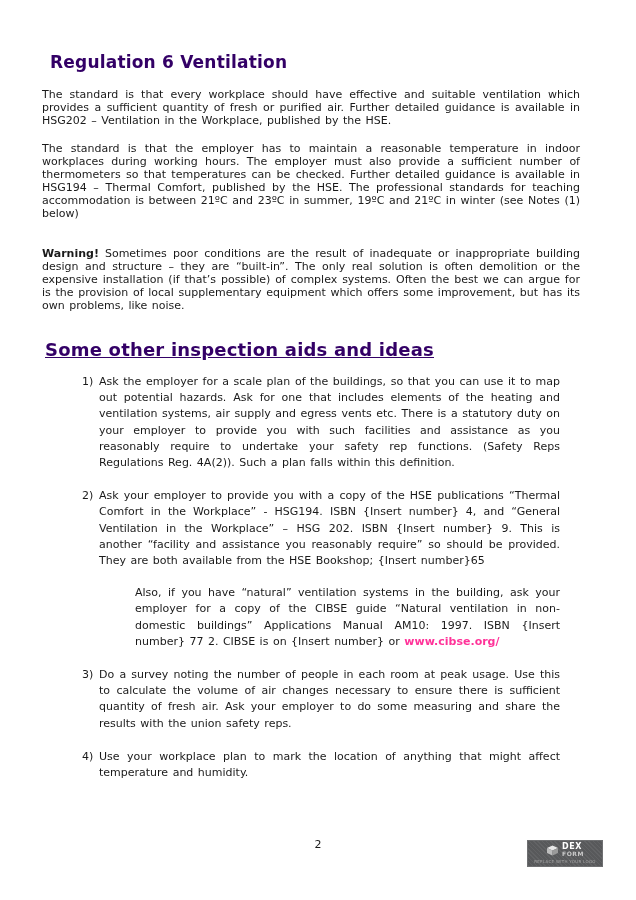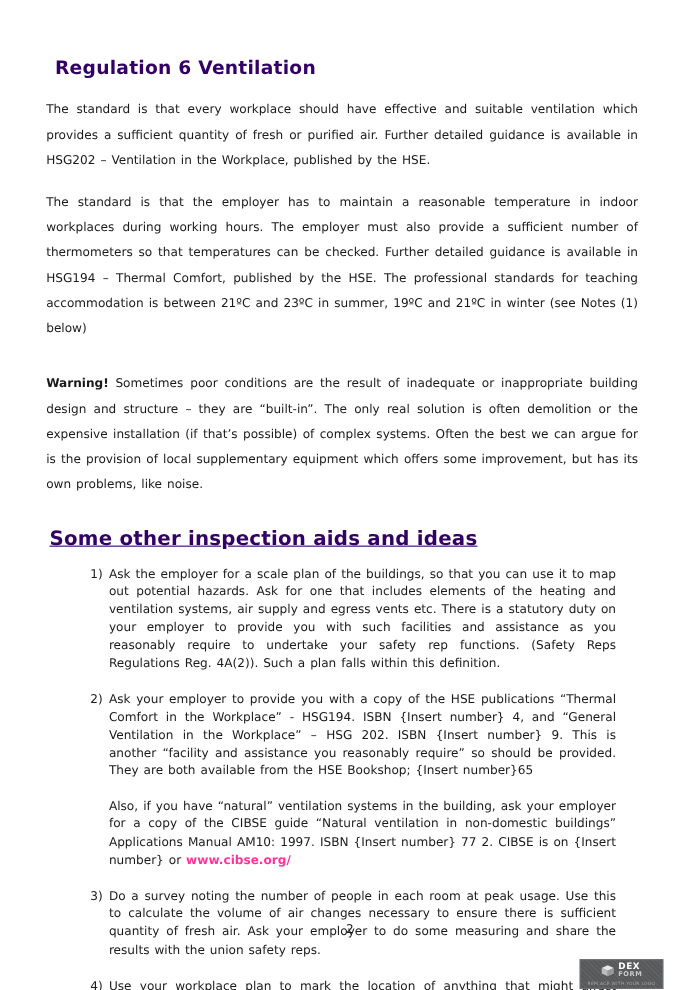--- a/index.html
+++ b/index.html
@@ -30,21 +30,21 @@
     letter-spacing: 0.2px;
   }
   .heading.big {
     font-size: 18px;
     padding-left: 3px;
     margin-top: 27px;
     text-decoration: underline;
   }
   .para {
     font-size: 11px;
-    line-height: 23px;
+    line-height: 13px;
     text-align: justify;
     margin-top: 15px;
     margin-bottom: 14px;
     word-spacing: 1px;
   }
   .para .bold-lead { font-weight: bold; margin-right: 6px; }
   .list {
     margin: 14px 20px 0 40px;
   }
   .list-item {
@@ -57,39 +57,39 @@
     font-size: 11px;
     line-height: 16.2px;
   }
   .list-body {
     flex: 1 1 auto;
     font-size: 11px;
     line-height: 16.2px;
     text-align: justify;
     word-spacing: 1px;
   }
-  .list-body .sub-para { margin-top: 16px; }
+  .list-body .sub-para { margin-top: 16px; margin-left: 36px; }
   a.doc-link {
     color: #ff3399;
     font-weight: bold;
     text-decoration: none;
     cursor: pointer;
   }
   .page-number {
     position: absolute;
     top: 838px;
     left: 0;
     width: 636px;
     text-align: center;
     font-size: 11px;
     color: #1a1a1a;
   }
   .dexform-logo {
     position: absolute;
-    top: 872px;
+    top: 840px;
     right: 33px;
     width: 76px;
     height: 27px;
     background: #58595b;
     background-image: repeating-linear-gradient(45deg,
       rgba(255,255,255,0.06) 0px, rgba(255,255,255,0.06) 1px,
       rgba(0,0,0,0) 1px, rgba(0,0,0,0) 3px);
     border: 1px solid #6e6f71;
     display: flex;
     flex-direction: column;

